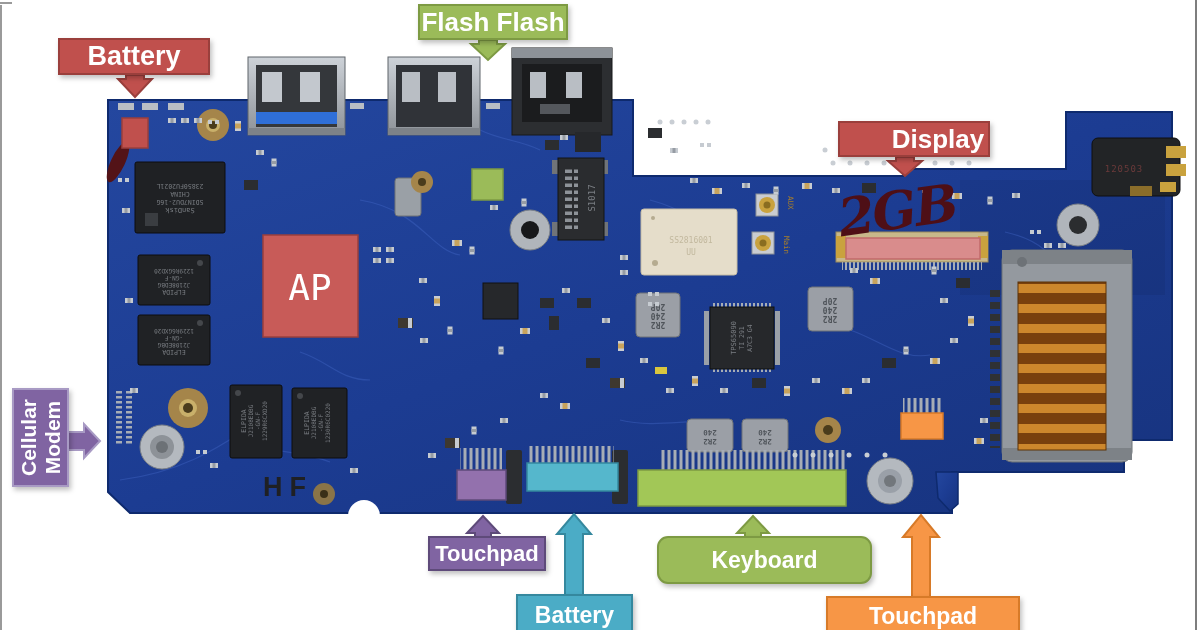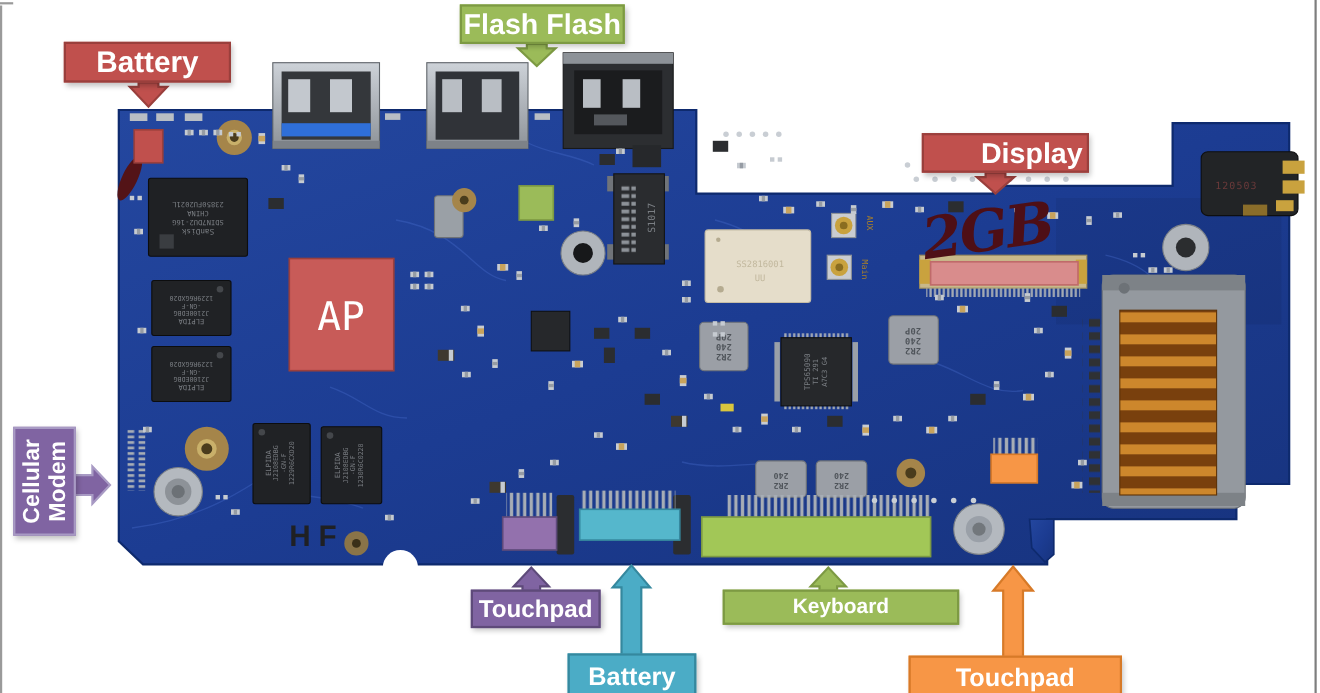--- a/index.html
+++ b/index.html
@@ -558,20 +558,20 @@
       <div>Cellular</div>
       <div>Modem</div>
     </div>
   </div>
   <div class="co-box v-purple-dark" style="left:428px;top:536px;width:118px;height:35px;font-size:22px;">
     <span>Touchpad</span>
   </div>
   <div class="co-box v-teal" style="left:516px;top:594px;width:117px;height:42px;font-size:23px;">
     <span>Battery</span>
   </div>
-  <div class="co-box v-green" style="left:657px;top:536px;width:215px;height:32px;font-size:19px;">
+  <div class="co-box v-green" style="left:657px;top:536px;width:215px;height:48px;font-size:23px;border-radius:11px;">
     <span>Keyboard</span>
   </div>
   <div class="co-box v-orange" style="left:826px;top:596px;width:194px;height:40px;font-size:23px;">
     <span>Touchpad</span>
   </div>
 
 </div>
 
 </body></html>

